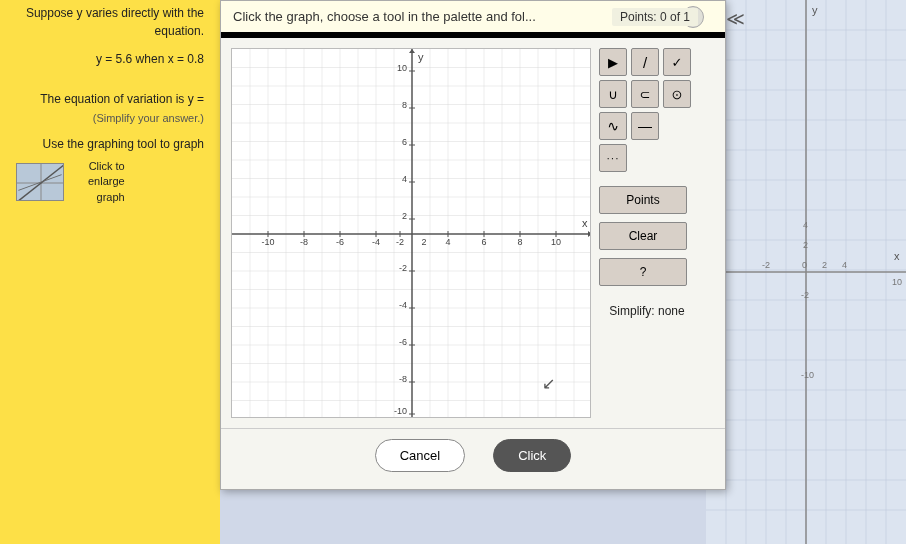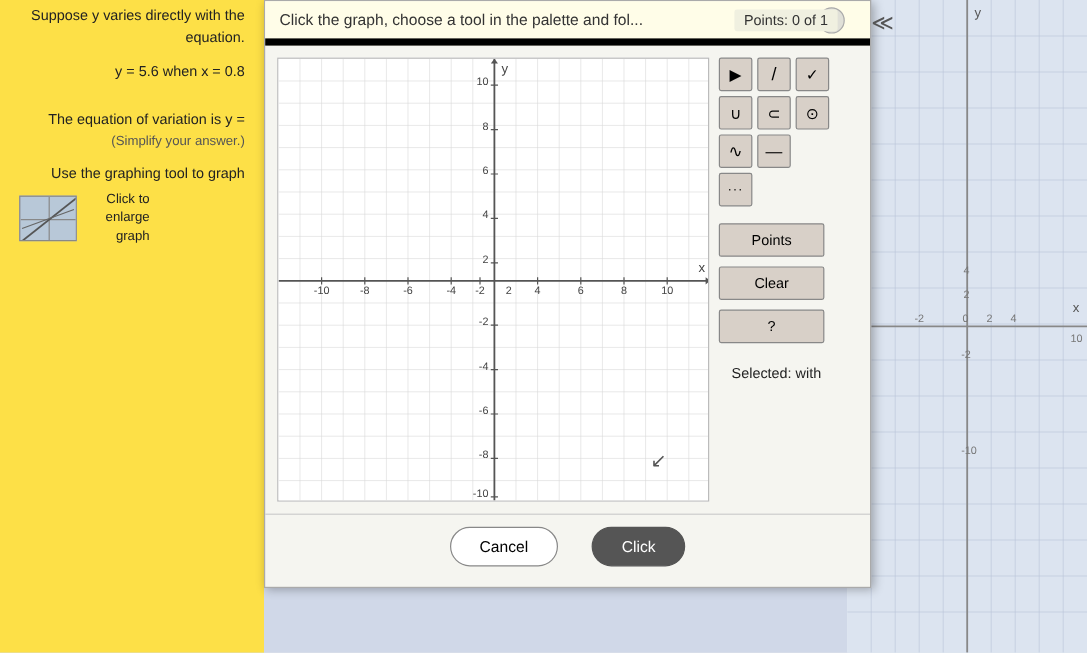--- a/index.html
+++ b/index.html
@@ -455,21 +455,21 @@
       <div style="height:6px;"></div>
 
       <div class="tool-btn-wide">Points</div>
 
       <div class="tool-btn-wide" style="margin-top:4px;">Clear</div>
 
       <div class="tool-btn-wide" style="margin-top:4px;">?</div>
 
       <div style="height:6px;"></div>
 
-      <div class="selected-info">Selected: with</div>
+      <div class="selected-info">Simplify: none</div>
     </div>
 
   </div>
 
   <div class="modal-footer">
     <button class="btn-cancel">Cancel</button>
     <button class="btn-save">Click</button>
   </div>
 
 </div>

